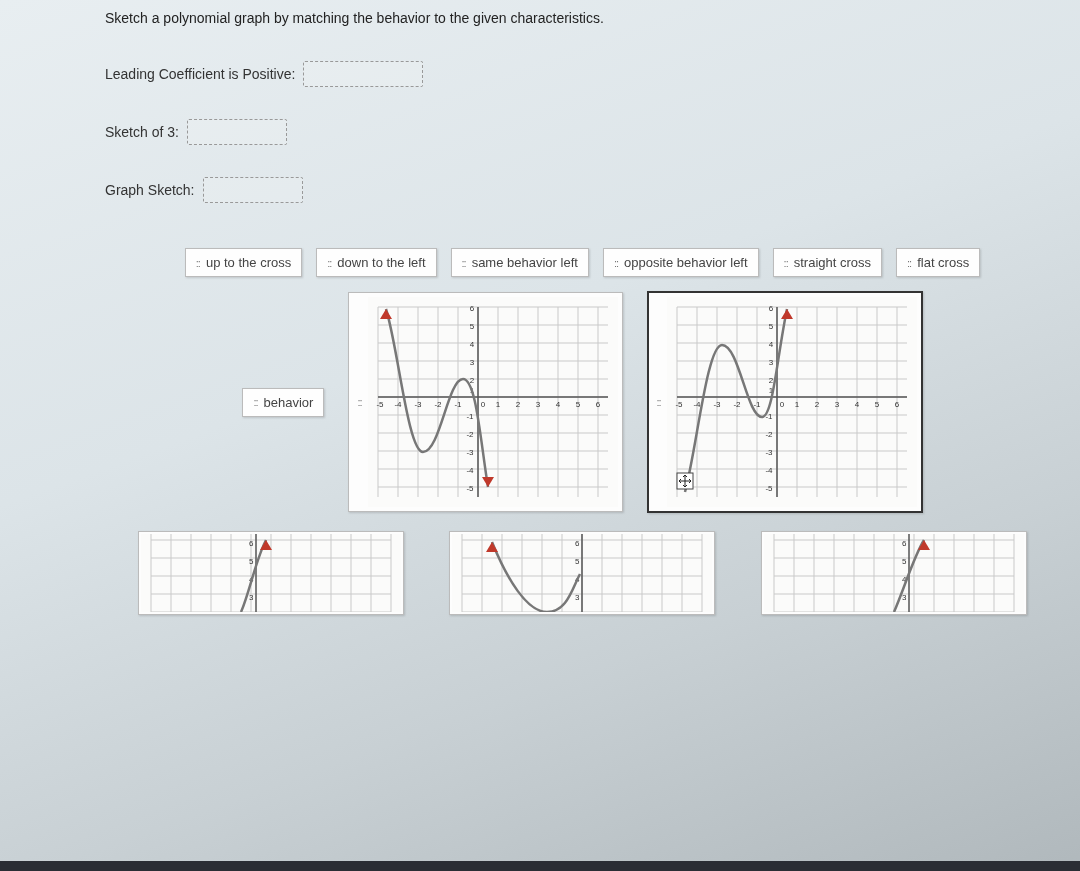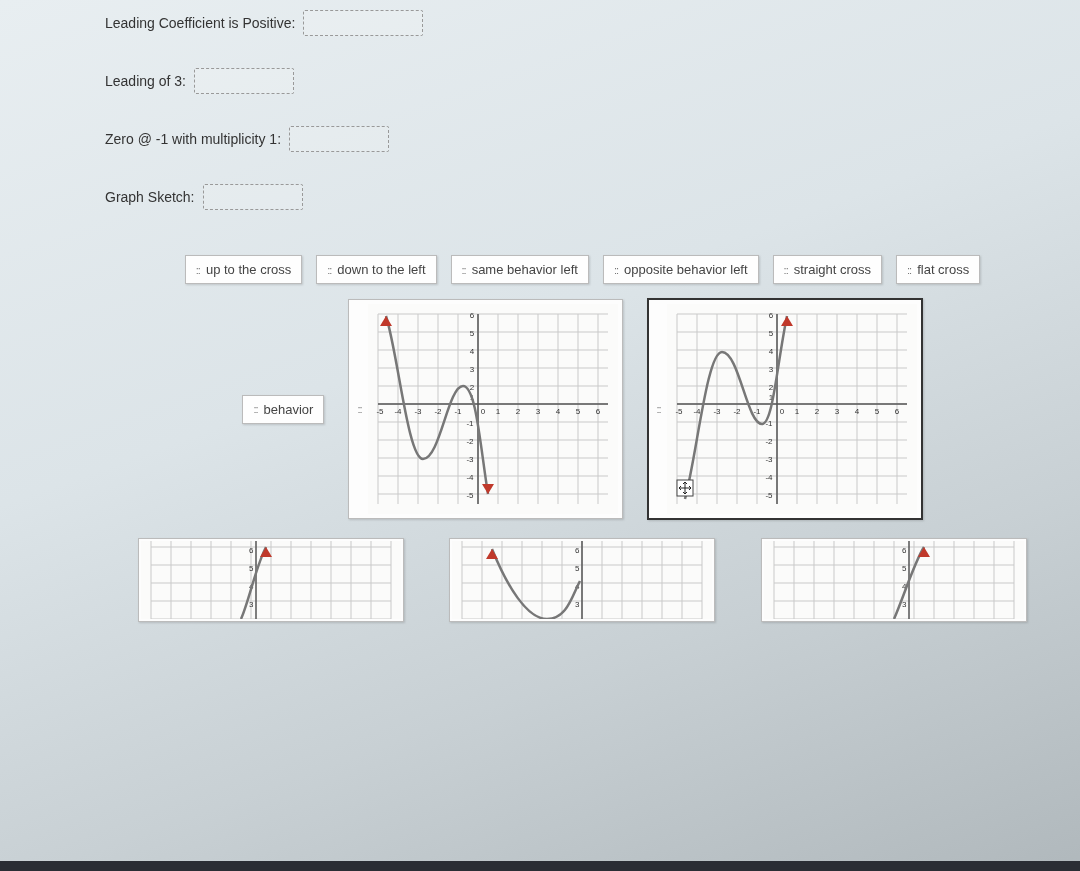--- a/index.html
+++ b/index.html
@@ -105,36 +105,33 @@
     position: absolute;
     left: 0; right: 0; bottom: 0;
     height: 10px;
     background: #2a2d34;
   }
 </style>
 </head>
 <body>
 
 <div class="content">
+  <div class="instruction">Sketch a polynomial graph by matching the behavior to the given characteristics.</div>
 
   <div class="prompt-row">
     <span class="prompt-label">Leading Coefficient is Positive:</span>
     <span class="dropzone wide"></span>
   </div>
 
   <div class="prompt-row">
-    <span class="prompt-label">Leading of 3:</span>
+    <span class="prompt-label">Sketch of 3:</span>
     <span class="dropzone"></span>
   </div>
 
 
-  <div class="prompt-row">
-    <span class="prompt-label">Zero @ -1 with multiplicity 1:</span>
-    <span class="dropzone"></span>
-  </div>
 
   <div class="prompt-row">
     <span class="prompt-label">Graph Sketch:</span>
     <span class="dropzone"></span>
   </div>
 
   <div class="options-area">
 
     <div class="options-row center">
       <div class="tile">

